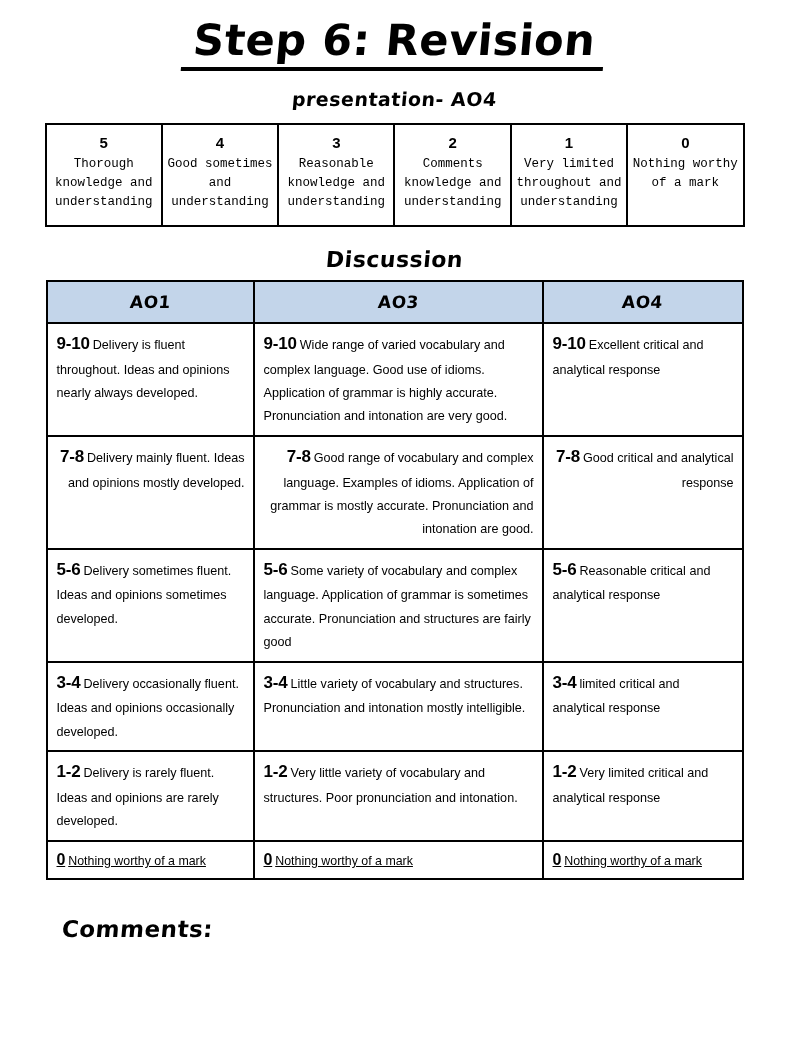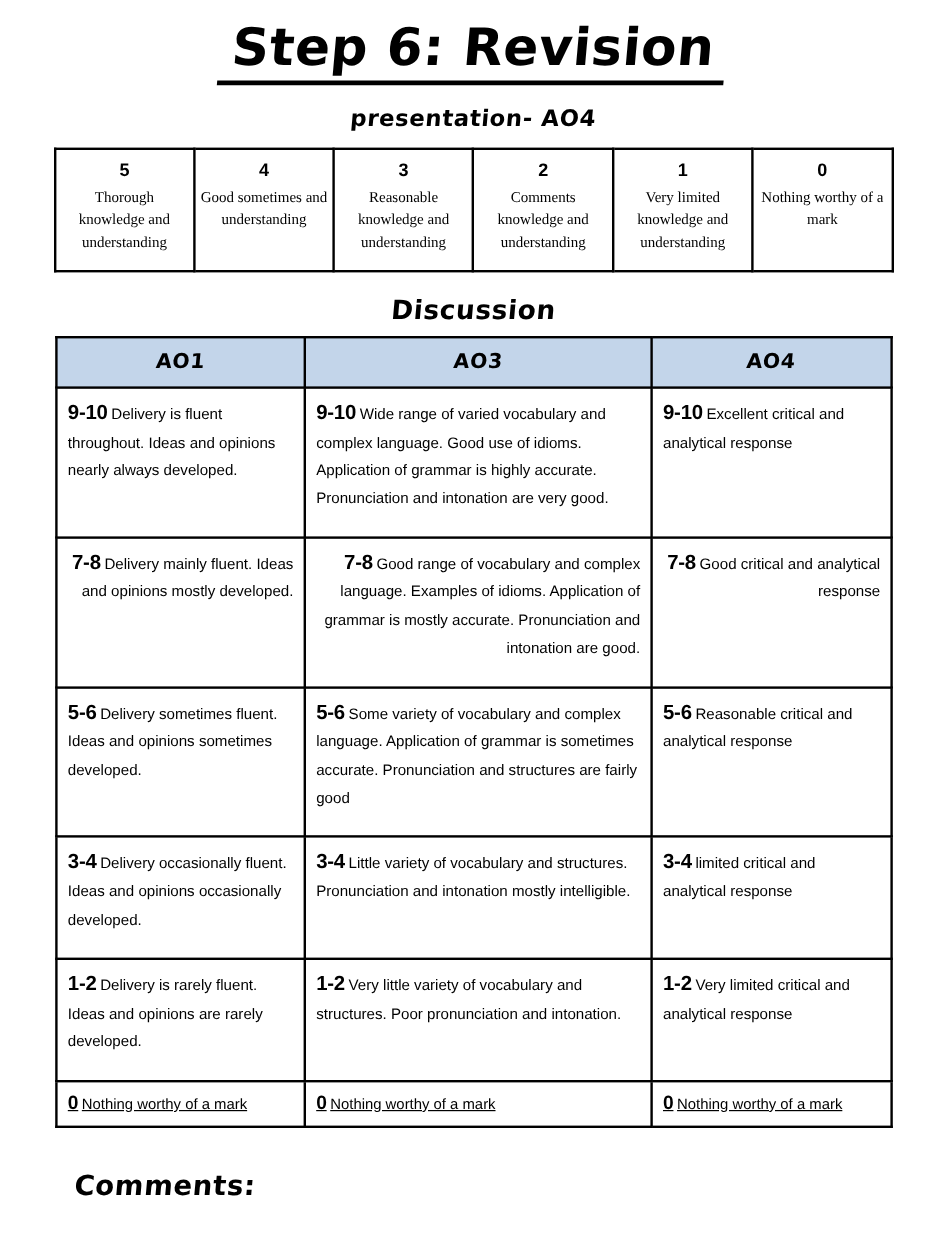--- a/index.html
+++ b/index.html
@@ -78,21 +78,21 @@
   }
   .marks-score {
     font-size: 15px;
     font-weight: bold;
     line-height: 1.5;
     font-family: "Liberation Sans", sans-serif;
   }
   .marks-desc {
     font-size: 12.5px;
     line-height: 1.55;
-    font-family: Liberation Serif, serif;
+    font-family: Liberation Mono, monospace;
   }
 
   
   .disc-table {
     width: 696px;
     margin: 8px auto 0 auto;
     border-collapse: collapse;
     table-layout: fixed;
   }
   .disc-table th,
@@ -110,21 +110,21 @@
   .disc-head-label {
     font-family: "DejaVu Sans", sans-serif;
     font-weight: 700;
     font-size: 17px;
     letter-spacing: 0.5px;
     transform: skewX(-5deg);
     display: inline-block;
   }
   .disc-table td {
     vertical-align: top;
-    padding: 8px 8px 20px 9px;
+    padding: 8px 8px 8px 9px;
   }
   .band {
     font-size: 17px;
     font-weight: bold;
     letter-spacing: -0.2px;
     margin-right: 3px;
   }
   .band-text {
     font-size: 12.6px;
   }
@@ -179,21 +179,21 @@
         <td>
           <div class="marks-score">3</div>
           <div class="marks-desc">Reasonable knowledge and understanding</div>
         </td>
         <td>
           <div class="marks-score">2</div>
           <div class="marks-desc">Comments knowledge and understanding</div>
         </td>
         <td>
           <div class="marks-score">1</div>
-          <div class="marks-desc">Very limited knowledge and understanding</div>
+          <div class="marks-desc">Very limited throughout and understanding</div>
         </td>
         <td>
           <div class="marks-score">0</div>
           <div class="marks-desc">Nothing worthy of a mark</div>
         </td>
       </tr>
     </tbody>
   </table>
 
   <div class="section-heading-wrap">

